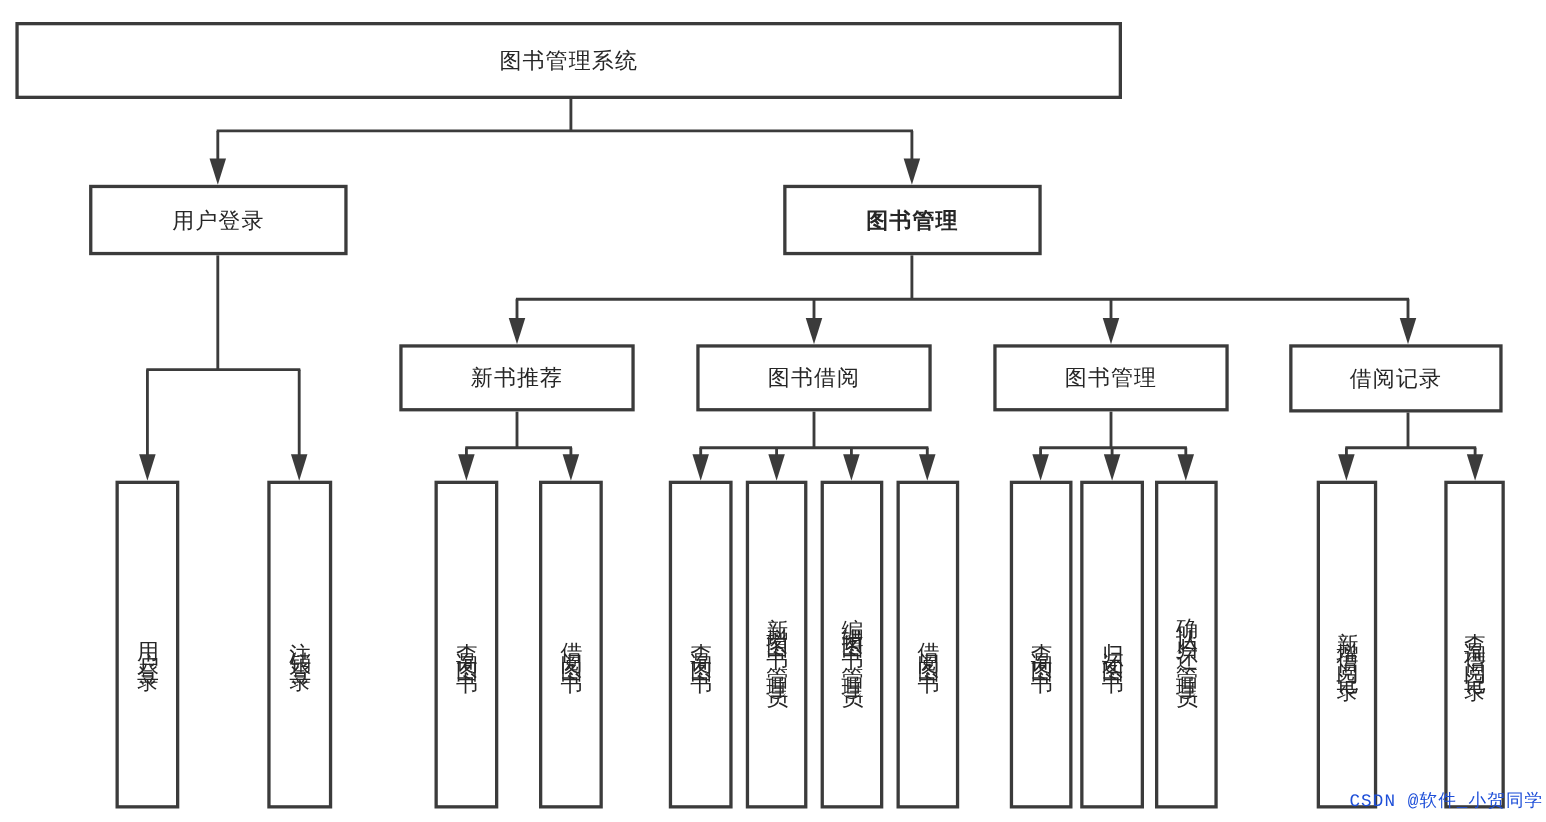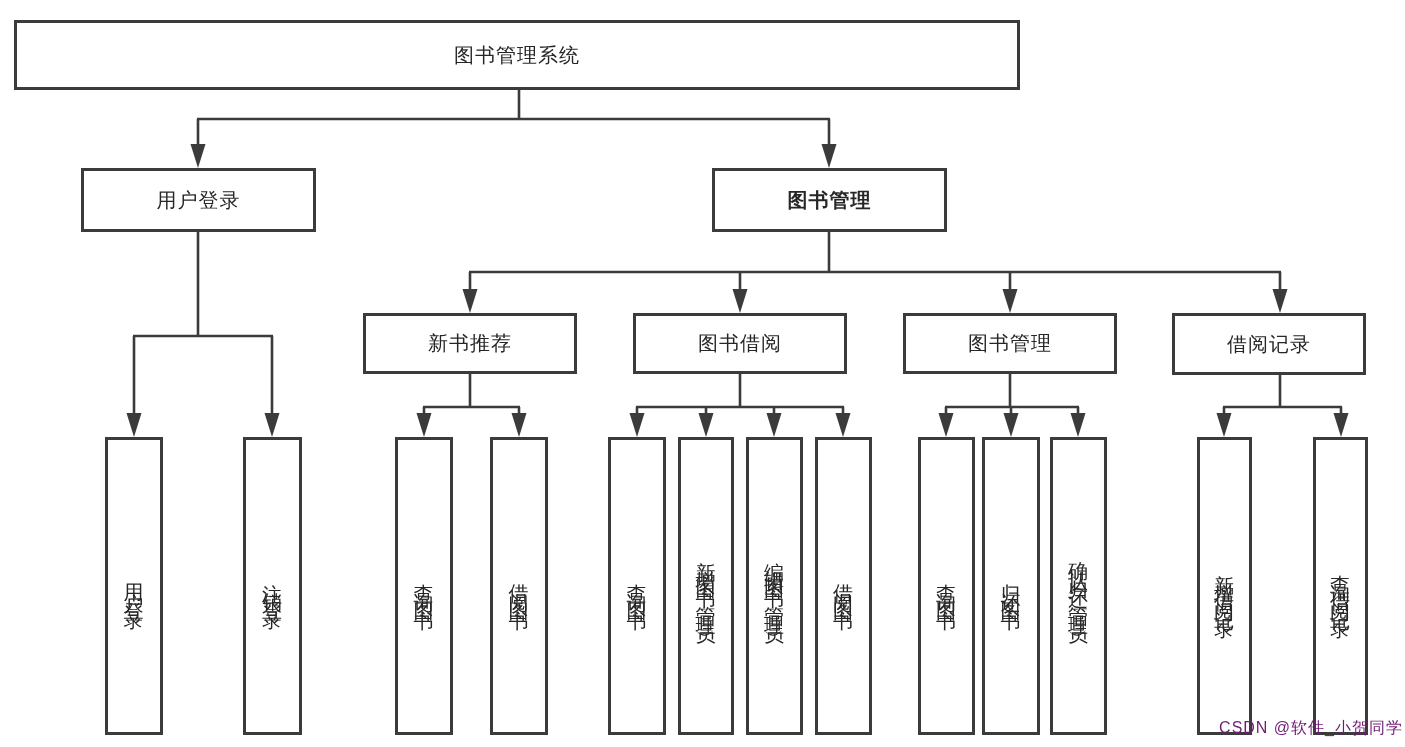--- a/index.html
+++ b/index.html
@@ -120,13 +120,13 @@
 <div class="node leaf" style="left:746px;top:437px;width:57px;height:298px;">编辑图书（管理员）</div>
 <div class="node leaf" style="left:815px;top:437px;width:57px;height:298px;">借阅图书</div>
 
 <div class="node leaf" style="left:918px;top:437px;width:57px;height:298px;">查询图书</div>
 <div class="node leaf" style="left:982px;top:437px;width:58px;height:298px;">归还图书</div>
 <div class="node leaf" style="left:1050px;top:437px;width:57px;height:298px;">确认归还（管理员）</div>
 
 <div class="node leaf" style="left:1197px;top:437px;width:55px;height:298px;">新增借阅记录</div>
 <div class="node leaf" style="left:1313px;top:437px;width:55px;height:298px;">查询借阅记录</div>
 
-<div class="watermark" style="color: #701a75;">CSDN @软件_小贺同学</div>
+<div class="watermark" style="color: #1d4ed8; font-family: Liberation Mono, monospace;">CSDN @软件_小贺同学</div>
 
 </body></html>

